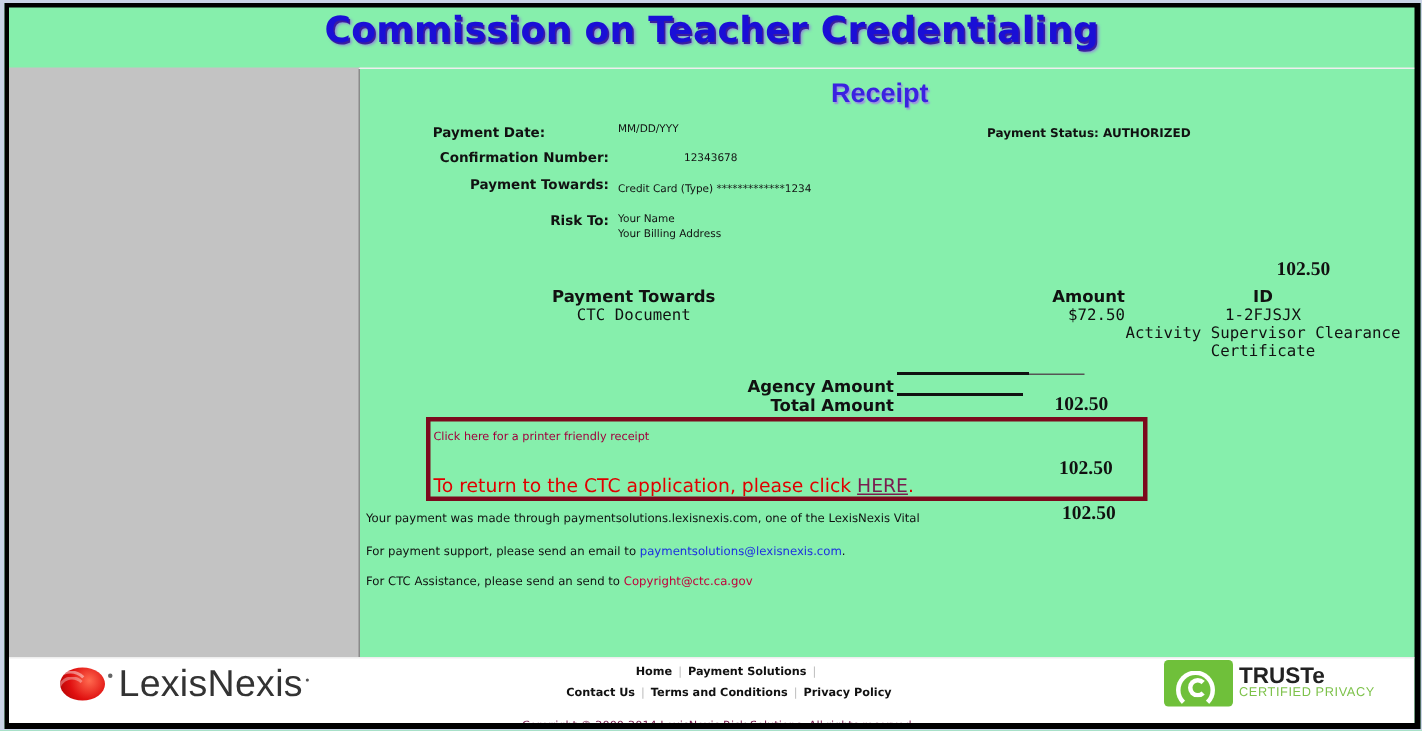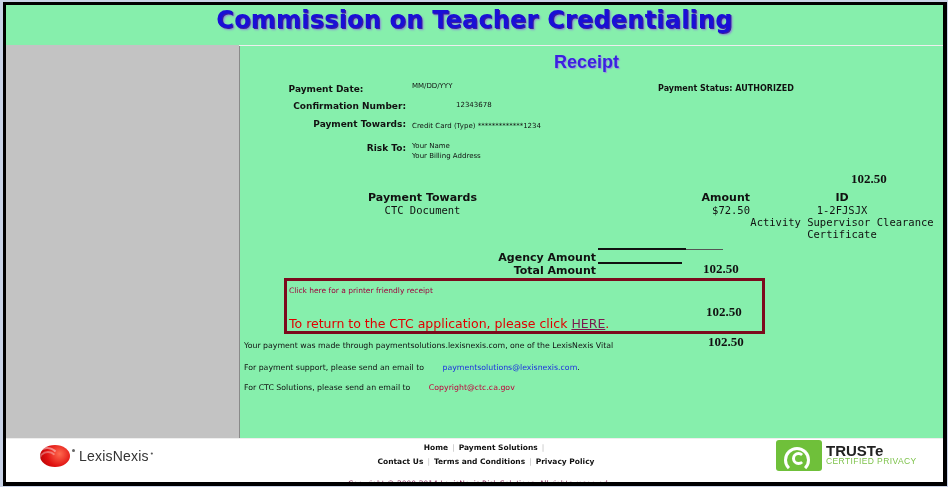--- a/index.html
+++ b/index.html
@@ -64,41 +64,41 @@
       text-decoration: none; cursor: pointer;
     }
     .return-text {
       position: absolute; left: 2px; top: 35px; font-size: 12.5px; color: #e00000;
       white-space: nowrap;
     }
     .return-text a { color: #7a1c4f; text-decoration: underline; cursor: pointer; }
     .info {
       position: absolute; left: 4px; font-size: 7.8px; color: #111; white-space: nowrap;
     }
-    .info a { text-decoration: none; cursor: pointer; margin-left: 16px; }
+    .info a { text-decoration: none; cursor: pointer; }
     .blue-link { color: #1d2ee0; }
     .red-link { color: #c0003a; }
 
     .footer { position: absolute; left: 0; top: 433px; width: 100%; height: 44px; background: #fff; border-top: 1px solid #eee; }
     .lexis-logo { position: absolute; left: 34px; top: 4px; height: 26px; display: flex; align-items: center; }
     .lexis-ball {
       width: 30px; height: 22px; border-radius: 50%;
       background: radial-gradient(circle at 65% 40%, #ff6a4f 0%, #e01010 55%, #a80000 100%);
       position: relative; overflow: hidden;
     }
     .lexis-ball::before {
       content: ""; position: absolute; left: -6px; top: 2px; width: 22px; height: 22px; border-radius: 50%;
       border: 2px solid rgba(255,255,255,0.45); border-right-color: transparent; border-bottom-color: transparent;
     }
     .lexis-ball::after {
       content: ""; position: absolute; left: -2px; top: 6px; width: 16px; height: 16px; border-radius: 50%;
       border: 2px solid rgba(255,255,255,0.35); border-right-color: transparent; border-bottom-color: transparent;
     }
     .lexis-dot { width: 3px; height: 3px; background:#666; border-radius:50%; margin: -12px 4px 0 2px; }
-    .lexis-text { font-family: "Liberation Sans", sans-serif; font-size: 14px; color: #333; letter-spacing: 0.2px; }
+    .lexis-text { font-family: "Liberation Sans", sans-serif; font-size: 25px; color: #333; letter-spacing: 0.2px; }
     .lexis-reg { font-size: 7px; color:#555; margin-left:1px; margin-top:-4px; }
 
     .footer-links { position: absolute; left: 320px; top: 2px; width: 320px; text-align: center; font-size: 7.5px; font-weight: bold; color: #111; line-height: 14px; }
     .footer-links a { color: #111; text-decoration: none; cursor: pointer; }
     .sep { color: #bbb; font-weight: normal; margin: 0 4px; }
     .copyright {
       position: absolute; left: 342px; top: 38px; font-size: 7.5px; color: #7a1c4f; white-space: nowrap;
       height: 6px; overflow: hidden; line-height: 14px;
     }
 
@@ -175,21 +175,21 @@
     </div>
 
     <div class="serif-num" style="left:466px; top:258px;">102.50</div>
     <div class="serif-num" style="left:468px; top:288px;">102.50</div>
 
     <div class="info" style="top:295px;">Your payment was made through paymentsolutions.lexisnexis.com, one of the LexisNexis Vital</div>
     <div class="info" style="top:317px;">
       <span>For payment support, please send an email to </span><a class="blue-link">paymentsolutions@lexisnexis.com</a><span>.</span>
     </div>
     <div class="info" style="top:337px;">
-      <span>For CTC Solutions, please send an email to </span><a class="red-link">Copyright@ctc.ca.gov</a>
+      <span>For CTC Assistance, please send an send to </span><a class="red-link">Copyright@ctc.ca.gov</a>
     </div>
   </div>
 
   <div class="footer">
     <div class="lexis-logo">
       <div class="lexis-ball"></div>
       <div class="lexis-dot"></div>
       <span class="lexis-text">LexisNexis</span>
       <span class="lexis-reg">•</span>
     </div>

